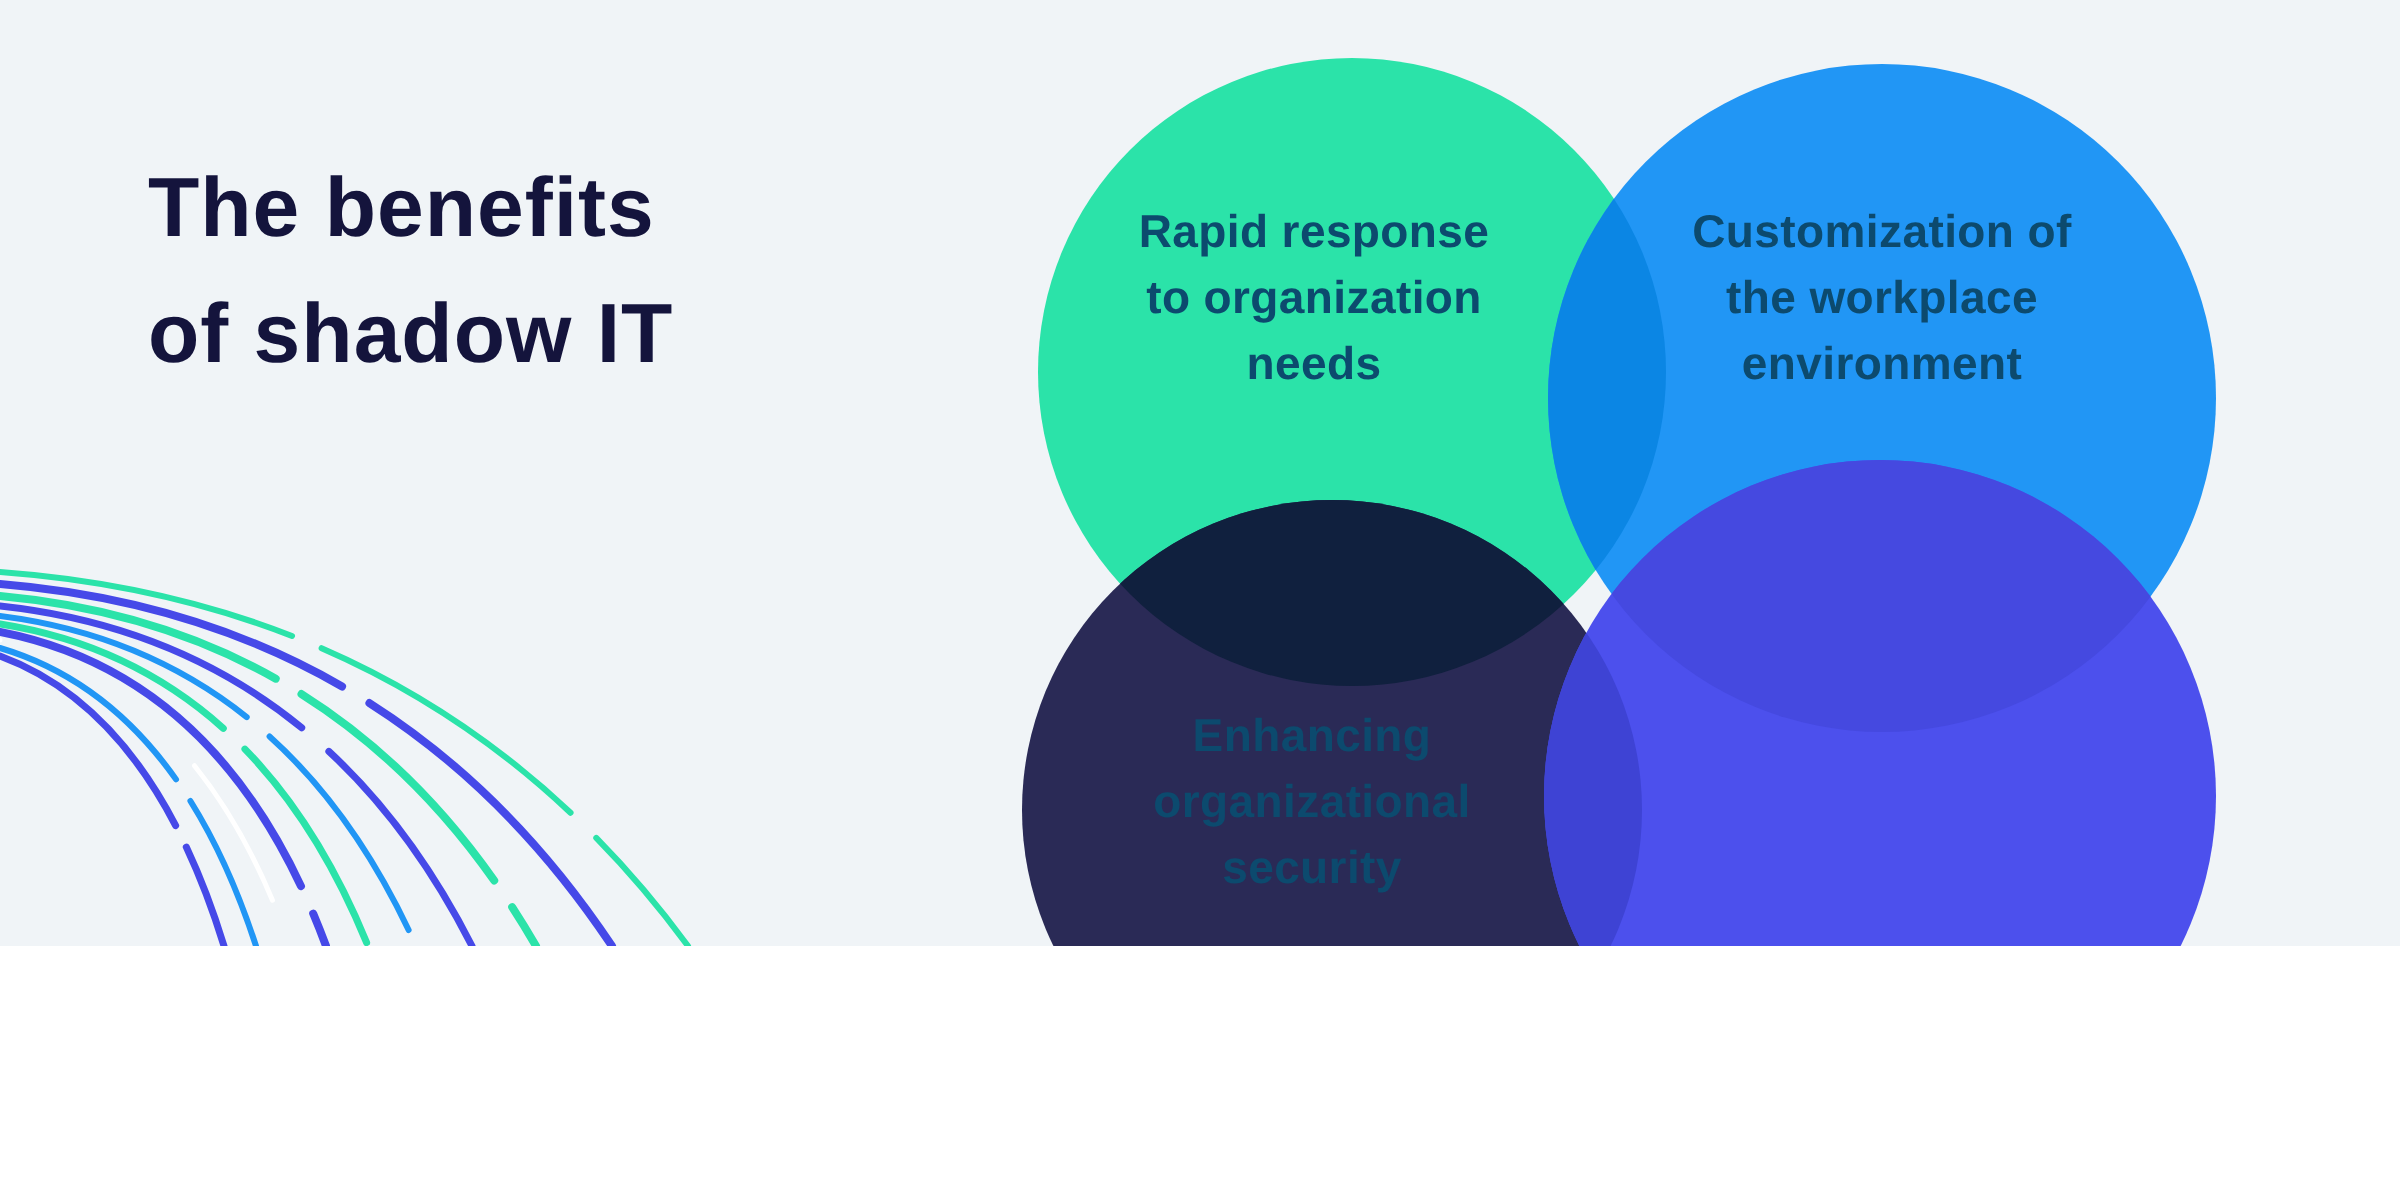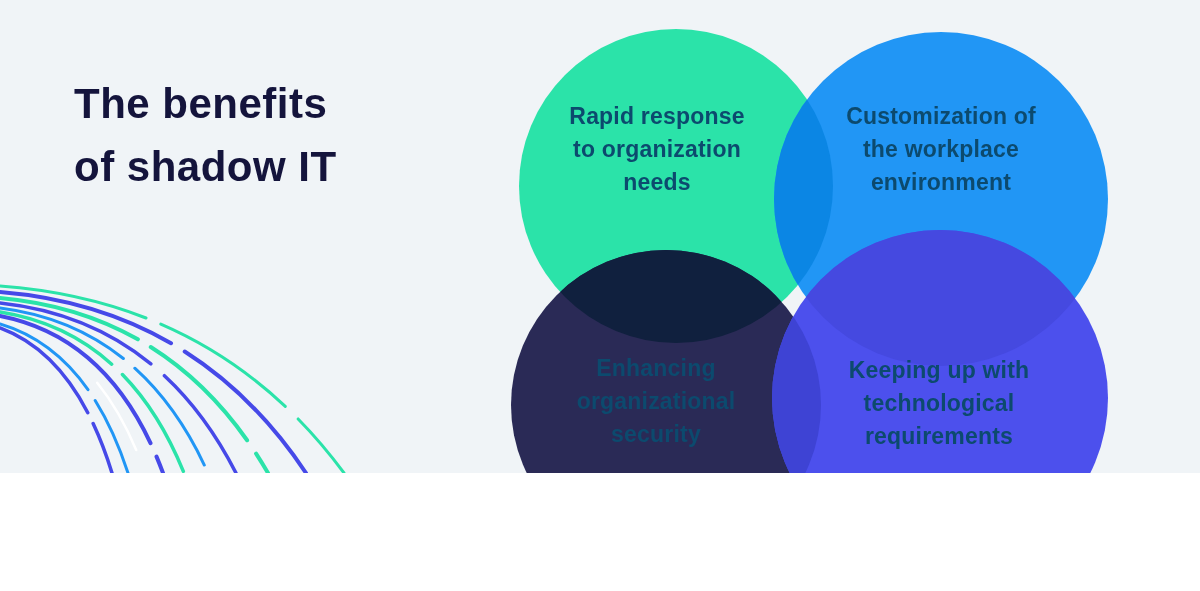--- a/index.html
+++ b/index.html
@@ -92,17 +92,14 @@
 
   <div class="circle-label label-rapid">Rapid response
 to organization
 needs</div>
   <div class="circle-label label-security">Enhancing
 organizational
 security</div>
   <div class="circle-label label-custom">Customization of
 the workplace
 environment</div>
-  <div class="circle-label label-keeping">Keeping up with
-technological
-requirements</div>
 
 </div>
 
 </body></html>

